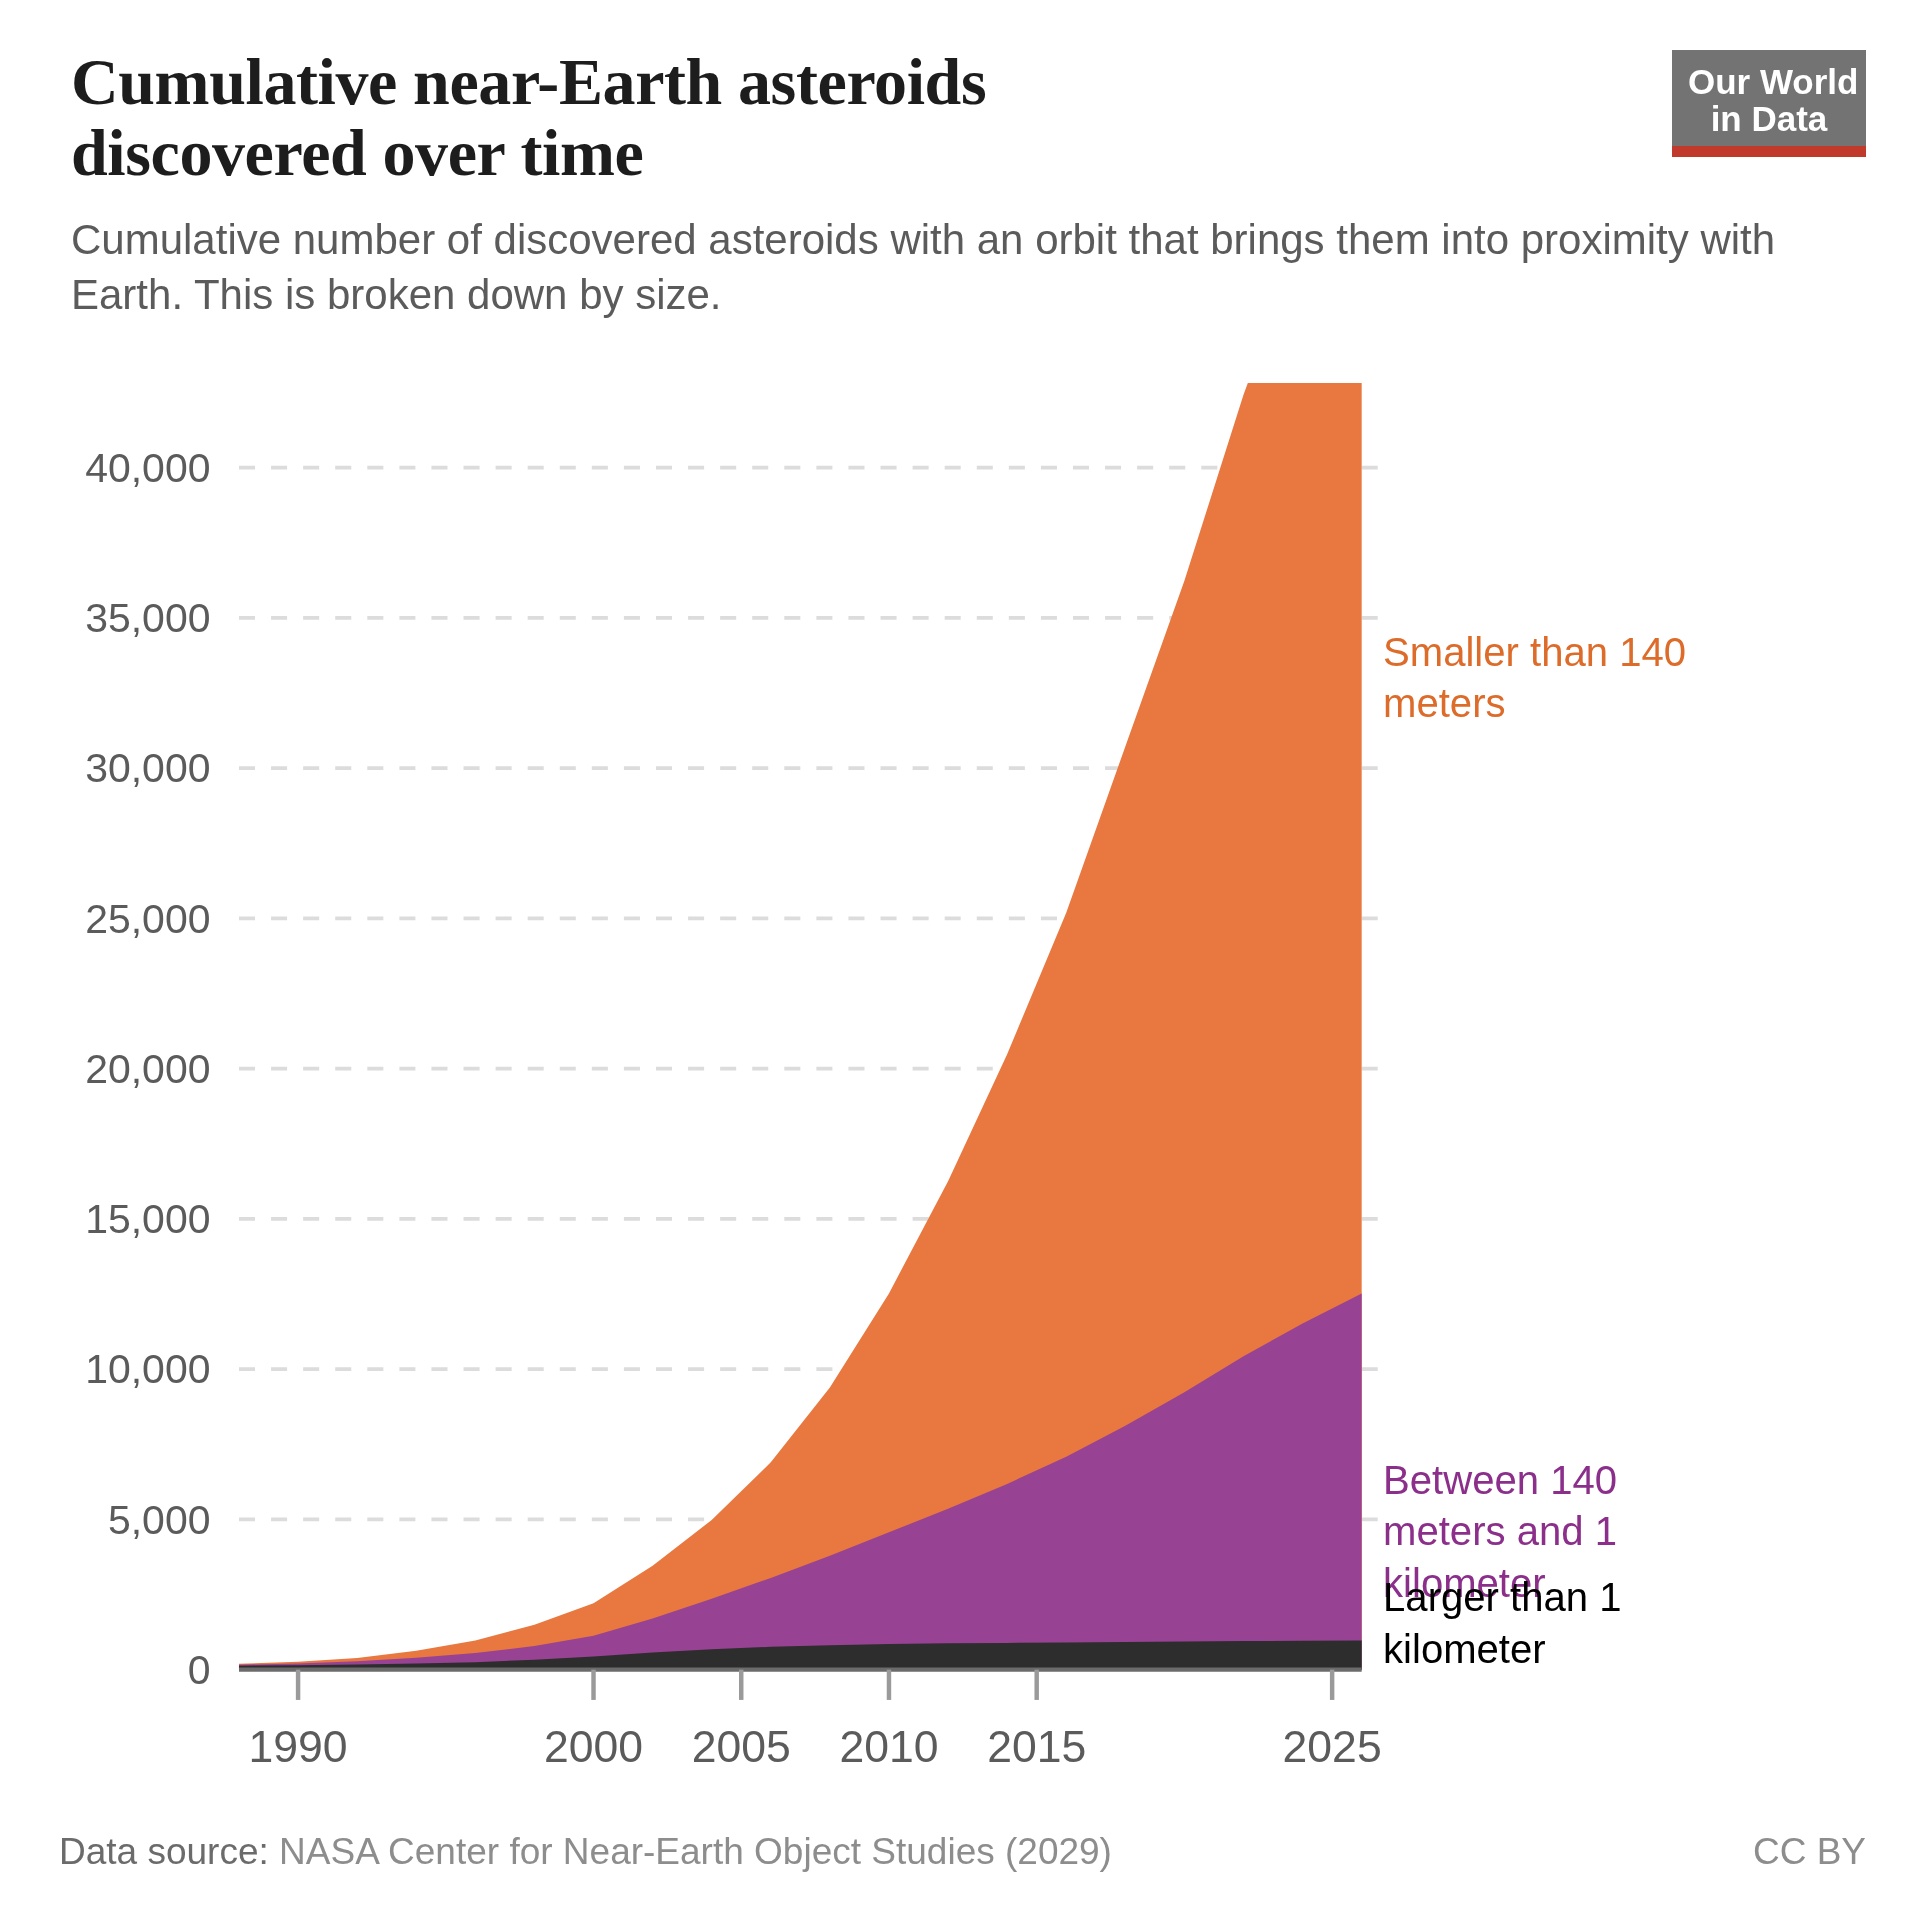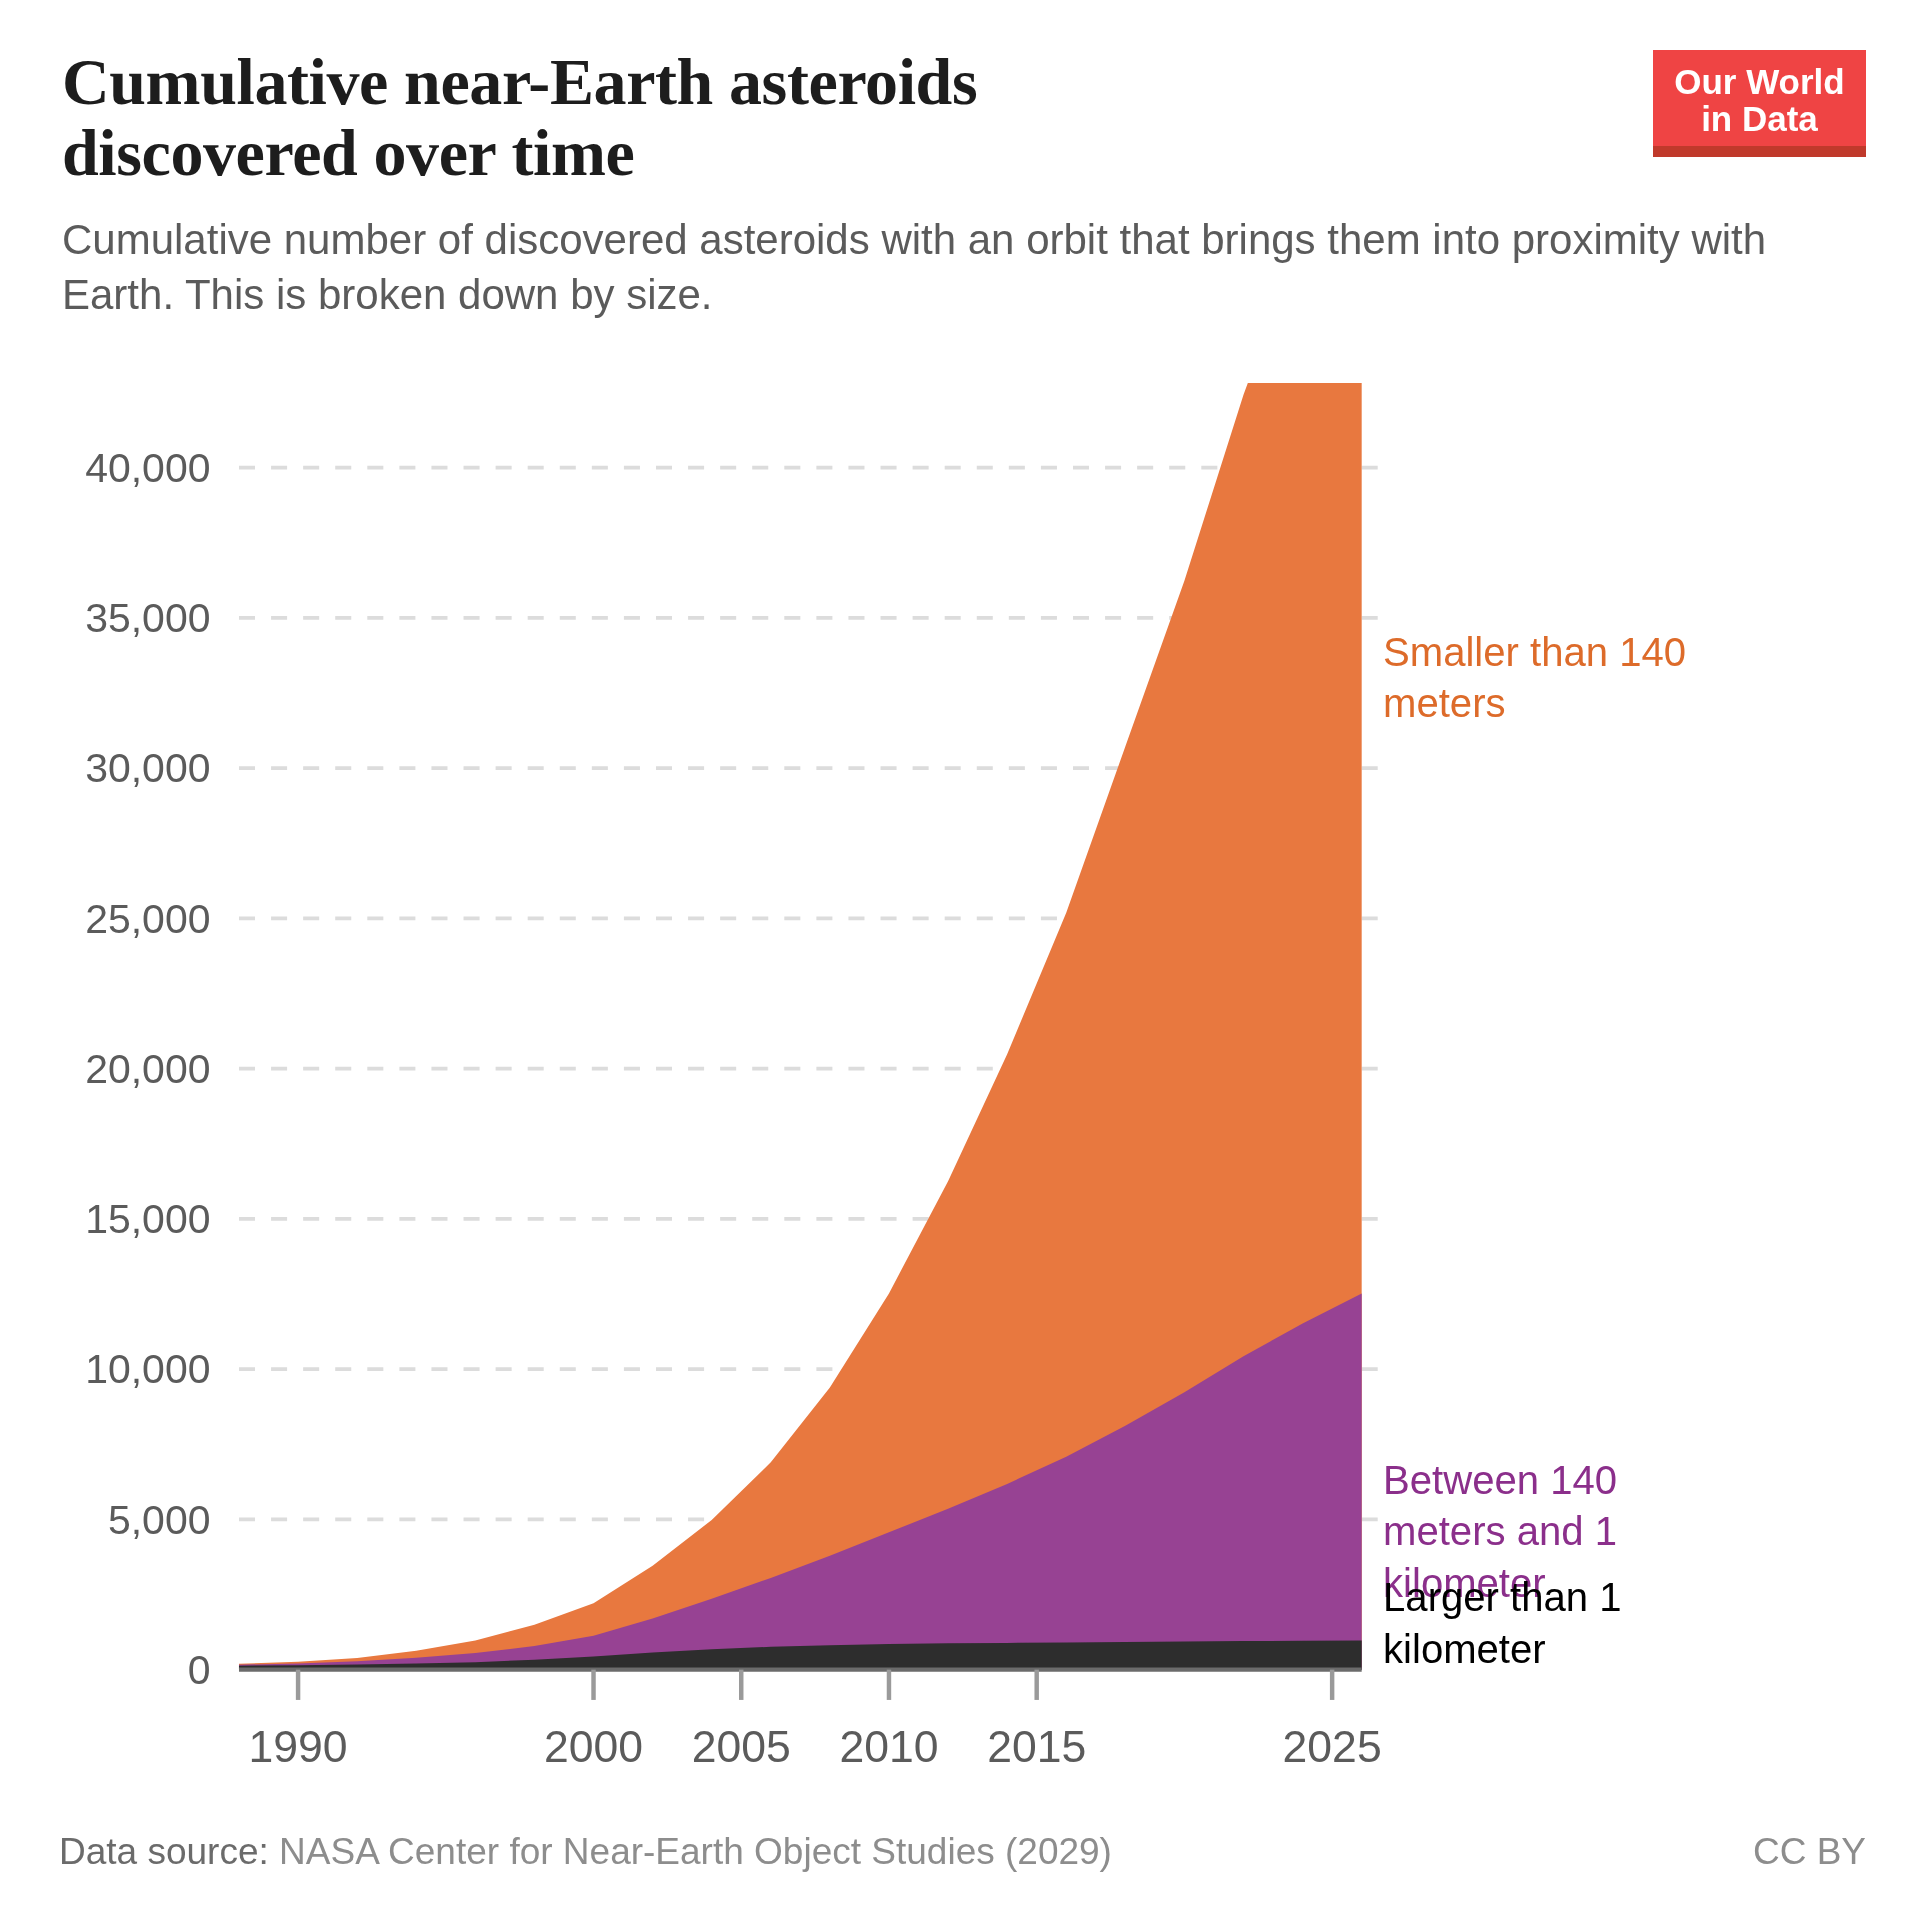--- a/index.html
+++ b/index.html
@@ -18,21 +18,21 @@
     width: 1925px;
     height: 1925px;
     box-sizing: border-box;
     padding: 0;
     overflow: hidden;
   }
 
   
   .header {
     position: absolute;
-    left: 62px;
+    left: 71px;
     top: 46px;
     width: 1747px;
   }
   .chart-title {
     font-family: "Liberation Serif", serif;
     font-weight: 700;
     font-size: 66px;
     line-height: 1.08;
     color: #1d1d1d;
     letter-spacing: -0.4px;
@@ -47,22 +47,22 @@
     color: #5b5b5b;
     margin: 23px 0 12px 0;
     max-width: 1720px;
   }
 
   
   .logo {
     position: absolute;
     right: 59px;
     top: 50px;
-    width: 213px;
-    background: #ef4444;
+    width: 194px;
+    background: #737373;
     padding: 12.5px 16px 9px 16px;
     box-sizing: border-box;
     border-bottom: 11.6px solid #c0392b;
     text-align: center;
   }
   .logo-line {
     color: #ffffff;
     font-family: "Liberation Sans", sans-serif;
     font-weight: 700;
     font-size: 35px;

